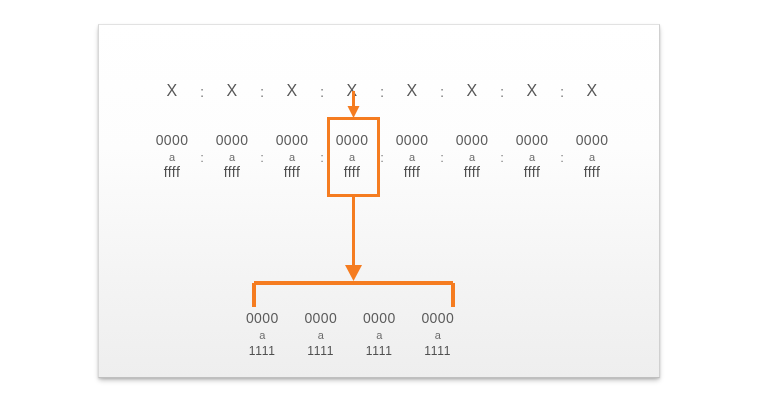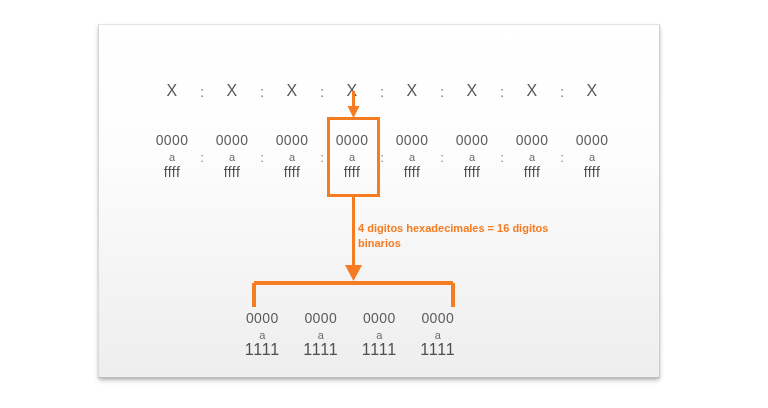--- a/index.html
+++ b/index.html
@@ -162,21 +162,21 @@
     font-size: 14px;
     color: #5b5b5b;
     letter-spacing: 0.4px;
   }
   .bingroup .bn-mid {
     font-size: 11px;
     color: #6a6a6a;
     margin-top: 9px;
   }
   .bingroup .bn-bot {
-    font-size: 16px;
+    font-size: 12px;
     color: #4f4f4f;
     letter-spacing: 0.8px;
   }
 </style>
 </head>
 <body>
 
 <div id="stage">
 
   <div class="panel">
@@ -263,21 +263,20 @@
 
         <line x1="254.5" y1="66" x2="254.5" y2="84" stroke="#f57c20" stroke-width="3"></line>
         <polygon points="254.5,93 248.5,81 260.5,81" fill="#f57c20"></polygon>
 
         <line x1="254.5" y1="172" x2="254.5" y2="244" stroke="#f57c20" stroke-width="3"></line>
         <polygon points="254.5,256 246,240 263,240" fill="#f57c20"></polygon>
 
         <path d="M 155 258 L 155 282 M 155 258 L 354 258 M 354 258 L 354 282" stroke="#f57c20" stroke-width="4" fill="none" stroke-linecap="butt"></path>
       </svg>
 
-      <div class="callout">4 digitos hexadecimales = 16 digitos binarios</div>
 
       <div class="binrow">
         <span class="bingroup">
           <span class="bn-top">0000</span><br>
           <span class="bn-mid">a</span><br>
           <span class="bn-bot">1111</span>
         </span>
         <span class="bingroup">
           <span class="bn-top">0000</span><br>
           <span class="bn-mid">a</span><br>

